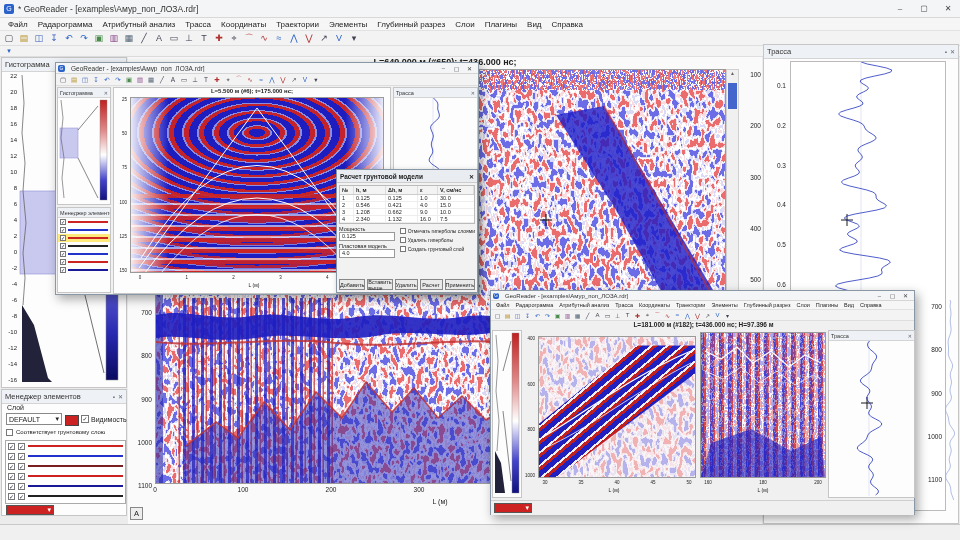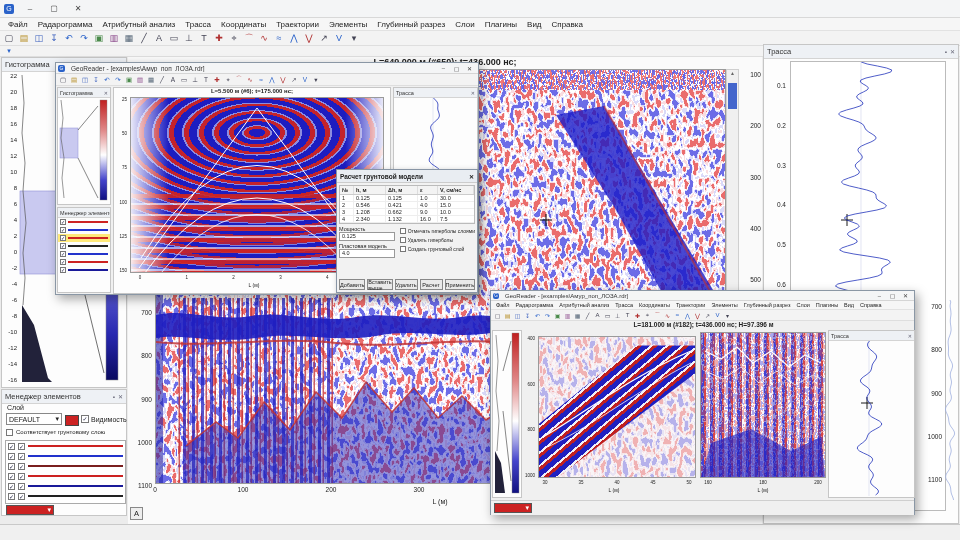--- a/index.html
+++ b/index.html
@@ -107,20 +107,21 @@
           <stop offset="0.3" stop-color="#e08888"></stop>
         <stop offset="0.55" stop-color="#ffffff"></stop>
           <stop offset="0.8" stop-color="#4444cc"></stop>
         <stop offset="1" stop-color="#101080"></stop>
       </linearGradient>
     </defs>
   </svg>
 
   <div class="titlebar">
     <span class="appicon">G</span>
+    <span class="win-title">* GeoReader - [examples\Амур_поп_ЛОЗА.rdr]</span>
     <span class="win-btns">
       <span>–</span>
       <span>▢</span>
       <span>✕</span>
     </span>
   </div>
 
   <div class="menubar">
 
   <span class="menu-item">Файл</span>

